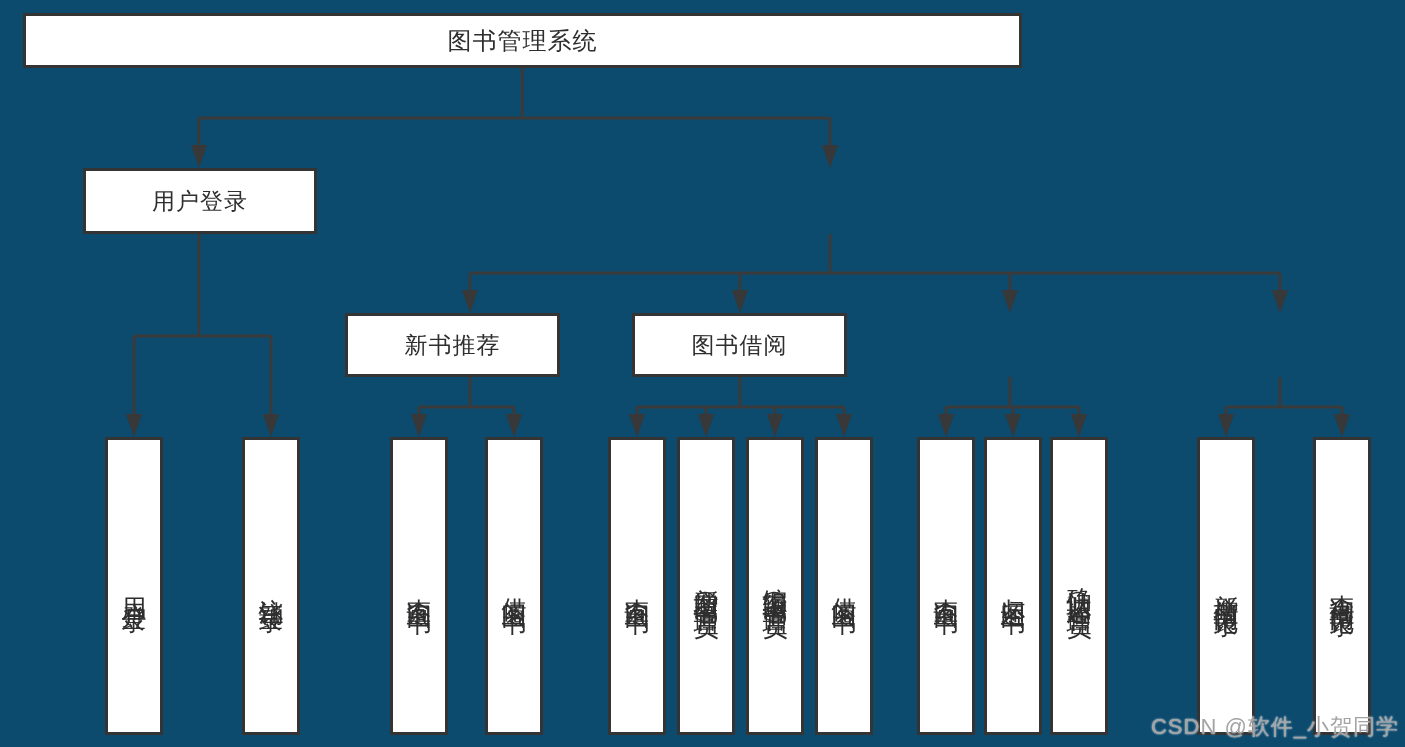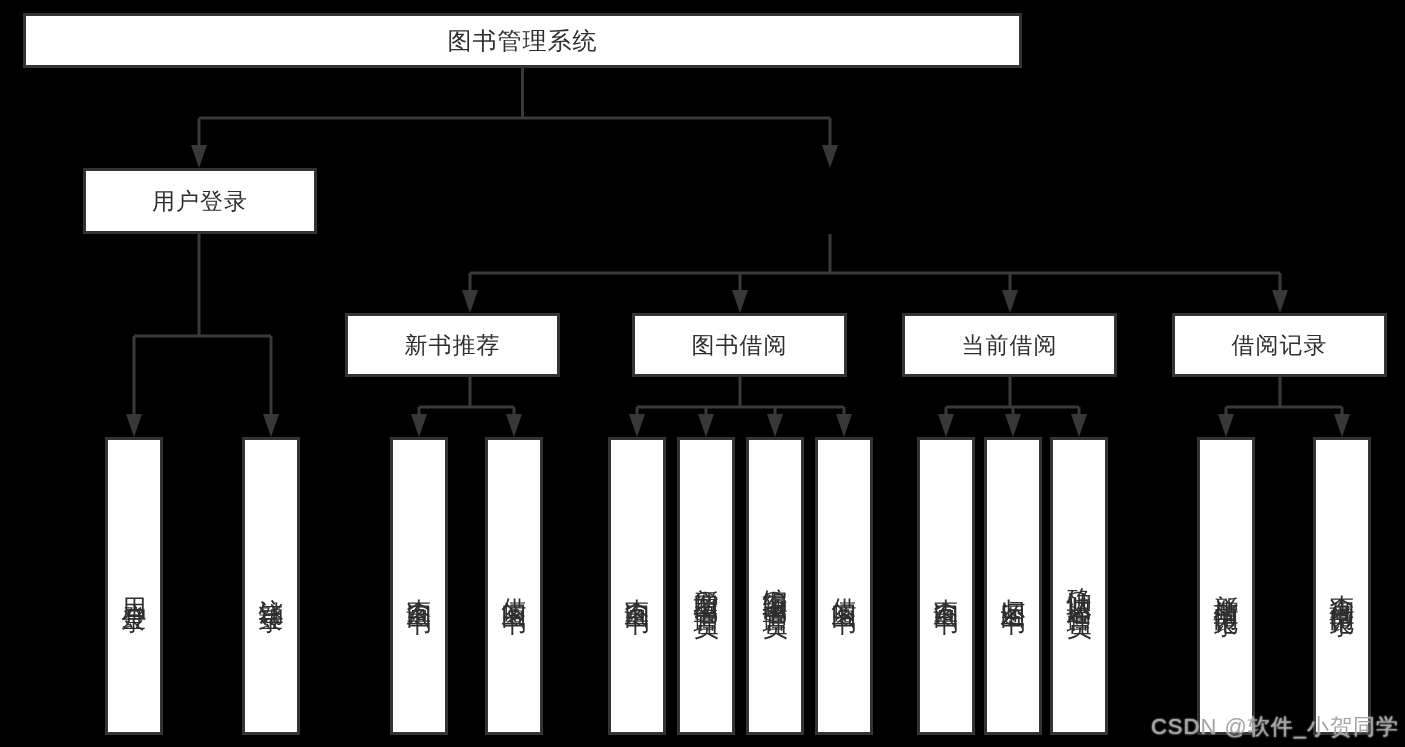--- a/index.html
+++ b/index.html
@@ -1,19 +1,19 @@
 <!DOCTYPE html>
 <html><head>
 <meta charset="utf-8">
 <style>
   html,body{margin:0;padding:0;background:#ffffff;}
   .stage{
     position:relative;
     width:1405px;height:747px;
-    background:#000000;
+    background:#0c4a6e;
     font-family:"Liberation Sans", sans-serif;
     overflow:hidden;
   }
   .wires{position:absolute;left:0;top:0;z-index:1;}
   .wires .ln{fill:none;stroke:#3a3a3a;stroke-width:3;}
   .wires .head{fill:#383838;stroke:none;}
   .box{
     position:absolute;z-index:2;
     box-sizing:border-box;
     background:#ffffff;
@@ -116,22 +116,20 @@
       <polygon class="head" points="1334,414 1350,414 1342,437"></polygon>
     </g>
   </svg>
 
   <div class="box root">图书管理系统</div>
 
   <div class="box lvl2-user">用户登录</div>
 
   <div class="box lvl3 p-new">新书推荐</div>
   <div class="box lvl3 p-borrow">图书借阅</div>
-  <div class="box lvl3 p-current">当前借阅</div>
-  <div class="box lvl3 p-record">借阅记录</div>
 
   <div class="box leaf x1">用户登录</div>
   <div class="box leaf x2">注销登录</div>
 
   <div class="box leaf x3">查询图书</div>
   <div class="box leaf x4">借阅图书</div>
 
   <div class="box leaf x5">查询图书</div>
   <div class="box leaf x6">新增图书（管理员）</div>
   <div class="box leaf x7">编辑图书（管理员）</div>

